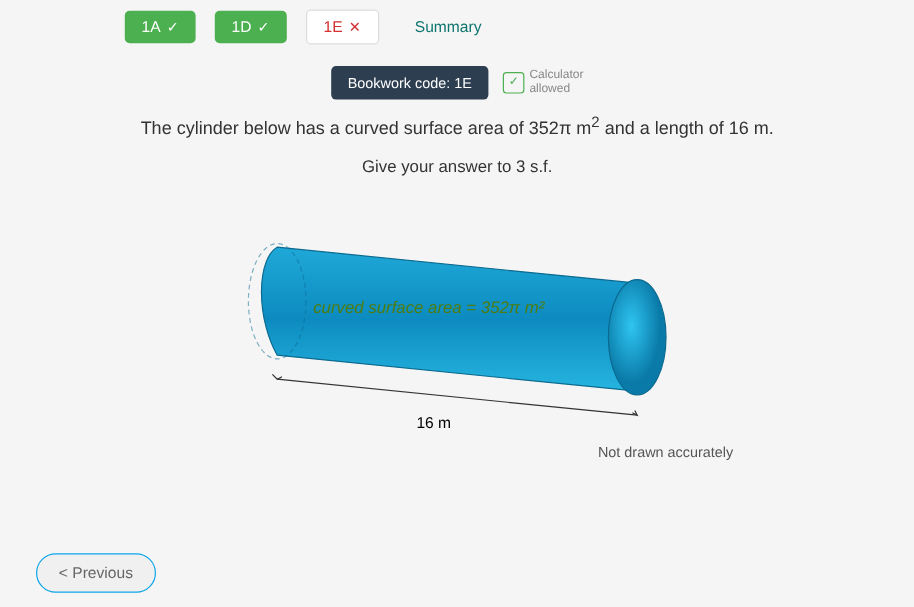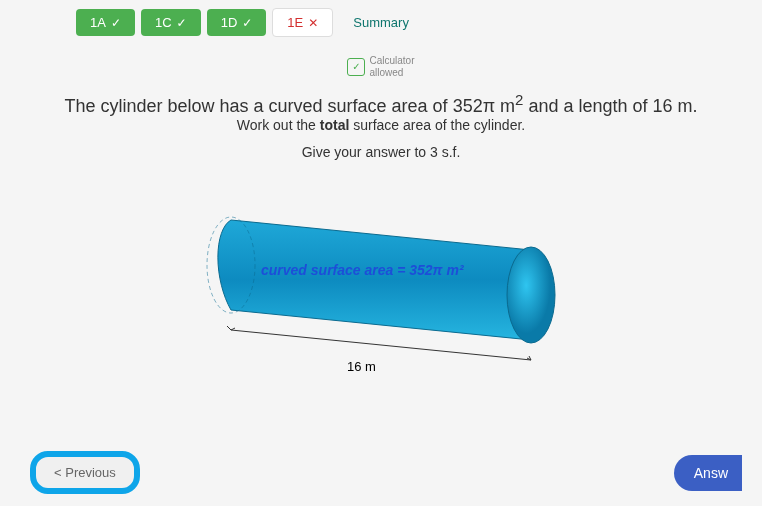--- a/index.html
+++ b/index.html
@@ -6,22 +6,22 @@
     body {
       font-family: Arial, sans-serif;
       background: #f5f5f5;
       width: 762px;
       height: 506px;
       overflow: hidden;
       position: relative;
     }
     .top-tabs {
       display: flex;
-      gap: 6px;
-      padding: 8px 0 0 76px;
+      gap: 16px;
+      padding: 8px 0 0 104px;
       align-items: center;
     }
     .tab {
       padding: 6px 14px;
       border-radius: 4px;
       font-size: 13px;
       color: white;
       display: flex;
       align-items: center;
       gap: 5px;
@@ -66,21 +66,22 @@
       color: #4caf50;
       font-size: 10px;
     }
     
     .question-area {
       padding: 12px 40px 0;
       text-align: center;
       color: #333;
     }
     .q-line1 {
-      font-size: 18px;
+      font-size: 15px;
+      margin-bottom: 14px;
     }
     .q-line2 {
       font-size: 14px;
       margin-bottom: 2px;
     }
     .q-line3 {
       font-size: 14px;
       margin-bottom: 10px;
       margin-top: 11px;
     }
@@ -104,39 +105,39 @@
       bottom: 6px;
       left: 216px;
       font-size: 13px;
       color: #000000;
     }
     .csa-label {
       position: absolute;
       top: 92px;
       left: 130px;
       font-size: 14px;
-      font-weight: bold;
+      font-weight: normal;
       font-style: italic;
-      color: #1d4ed8;
+      color: #4d7c0f;
       z-index: 10;
     }
     
     .bottom-bar {
       position: absolute;
       bottom: 12px;
       left: 0;
       right: 0;
       display: flex;
       justify-content: space-between;
       align-items: center;
       padding: 0 20px 0 30px;
     }
     .btn-prev {
       background: #f0f0f0;
-      border: 6px solid #0ea5e9;
+      border: 1px solid #0ea5e9;
       border-radius: 18px;
       padding: 8px 18px;
       font-size: 13px;
       color: #666;
       cursor: pointer;
     }
     .btn-watch {
       background: white;
       border: 1px solid #4a6fa5;
       border-radius: 18px;
@@ -161,52 +162,46 @@
   </style>
 </head>
 <body>
 
 <div class="top-tabs">
   <div class="tab tab-green">
       <span>1A</span>
       <span class="check-icon"></span>
     </div>
   <div class="tab tab-green">
-      <span>1C</span>
-      <span class="check-icon"></span>
-    </div>
-  <div class="tab tab-green">
       <span>1D</span>
       <span class="check-icon"></span>
     </div>
   <div class="tab tab-red">
       <span>1E</span>
       <span class="x-icon"></span>
     </div>
   <div class="tab tab-summary">
       <span>Summary</span>
     </div>
 </div>
 
 <div class="bookwork-row">
+  <div class="bookwork-badge">Bookwork code: 1E</div>
   <div class="calc-allowed">
     <div class="calc-icon">✓</div>
     <div>
       <div>Calculator</div>
       <div>allowed</div>
     </div>
   </div>
 </div>
 
 <div class="question-area">
   <div class="q-line1">
     <span>The cylinder below has a curved surface area of </span><span>352π m</span><sup>2</sup><span> and a length of </span><span>16 m.</span>
-  </div>
-  <div class="q-line2">
-    <span>Work out the </span><b>total</b><span> surface area of the cylinder.</span>
   </div>
   <div class="q-line3">Give your answer to 3 s.f.</div>
 </div>
 
 <div class="diagram">
   <svg width="500" height="210" viewBox="0 0 500 210">
     <defs>
       <linearGradient id="cylGrad" x1="0%" y1="0%" x2="0%" y2="100%">
         <stop offset="0%" stop-color="#1fa8d8"></stop>
         <stop offset="50%" stop-color="#0d8bc0"></stop>
@@ -221,20 +216,20 @@
       <path d="M 40 40 L 340 70 A 25 55 10 0 1 340 160 L 40 130 A 25 55 -10 0 1 40 40 Z" fill="url(#cylGrad)" stroke="#0a6a8f" stroke-width="1"></path>
       <ellipse cx="340" cy="115" rx="24" ry="48" fill="url(#capGrad)" stroke="#0a6a8f" stroke-width="1"></ellipse>
       <ellipse cx="40" cy="85" rx="24" ry="48" fill="none" stroke="#0a6a8f" stroke-width="1" stroke-dasharray="4,3" opacity="0.5"></ellipse>
       <line x1="40" y1="150" x2="340" y2="180" stroke="#333" stroke-width="1"></line>
       <polyline points="36,146 40,150 44,148" fill="none" stroke="#333" stroke-width="1"></polyline>
       <polyline points="336,178 340,180 338,176" fill="none" stroke="#333" stroke-width="1"></polyline>
     </g>
   </svg>
   <div class="csa-label">curved surface area = 352π m²</div>
   <div class="length-label">16 m</div>
+  <div class="not-drawn">Not drawn accurately</div>
 </div>
 
 <div class="bottom-bar">
   <button class="btn-prev">
     <span>&lt; </span><span>Previous</span>
   </button>
-  <button class="btn-answer">Answ</button>
 </div>
 
 </body></html>

